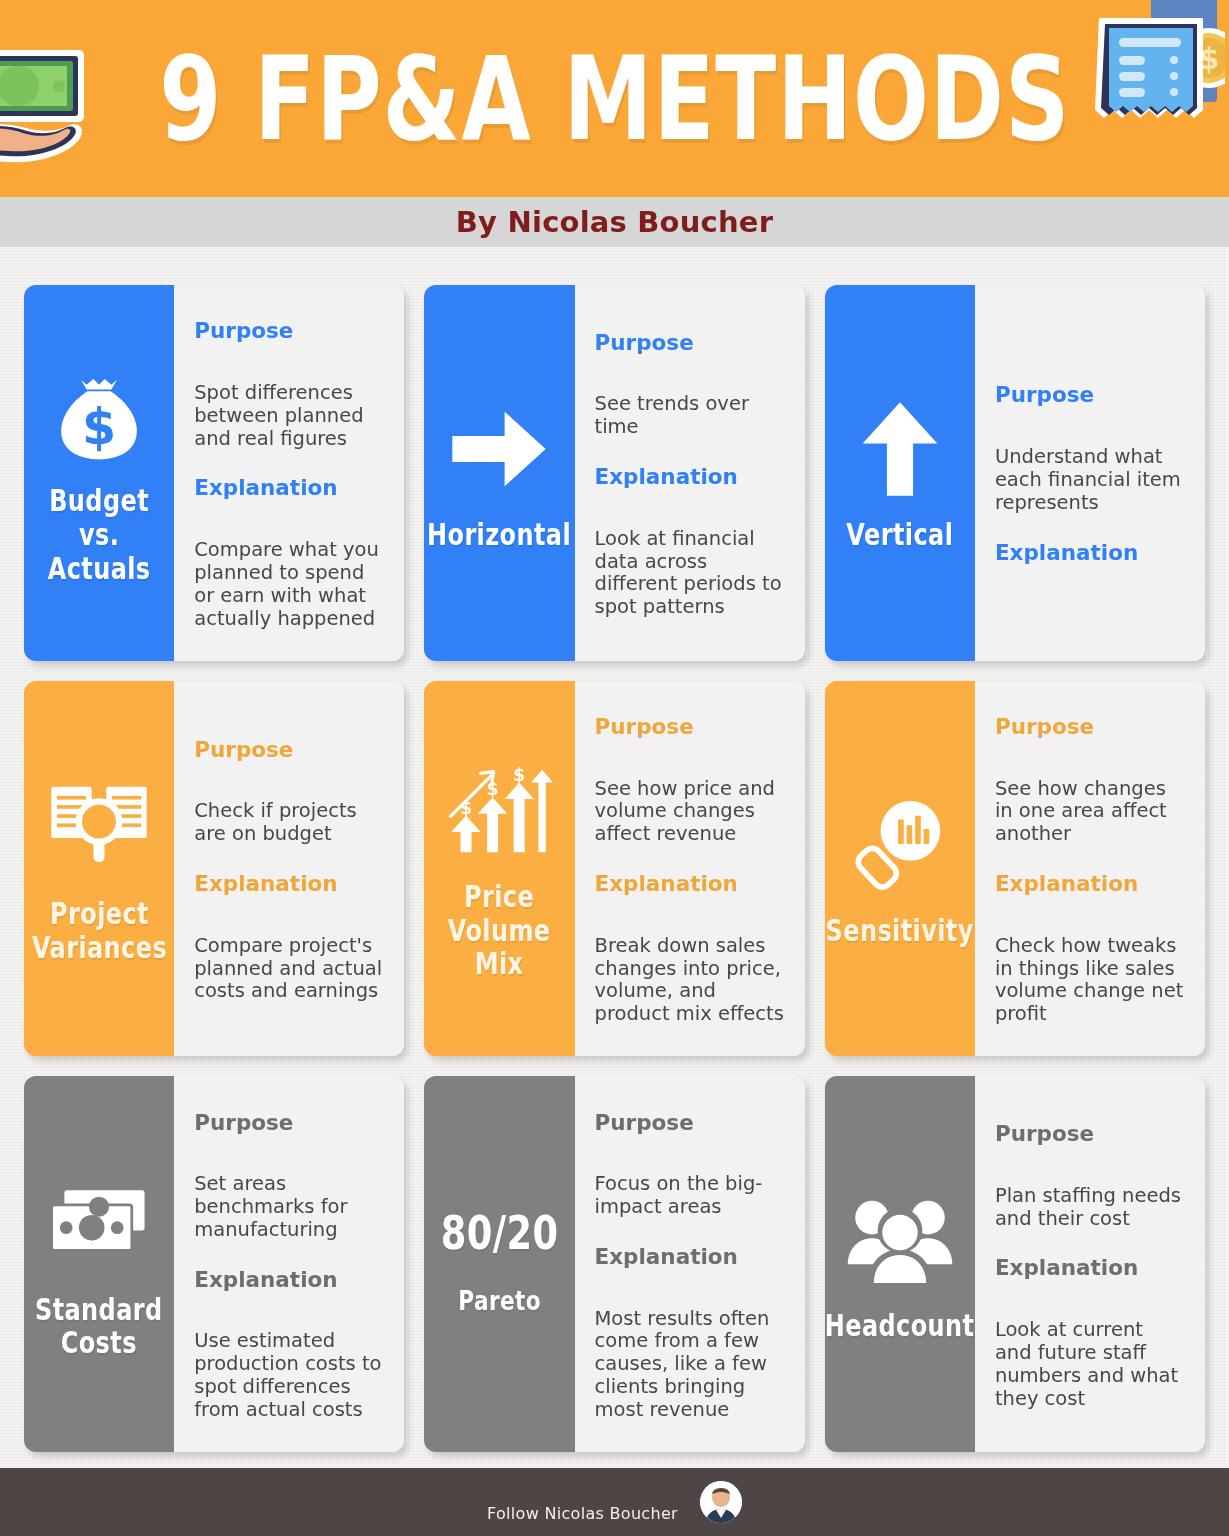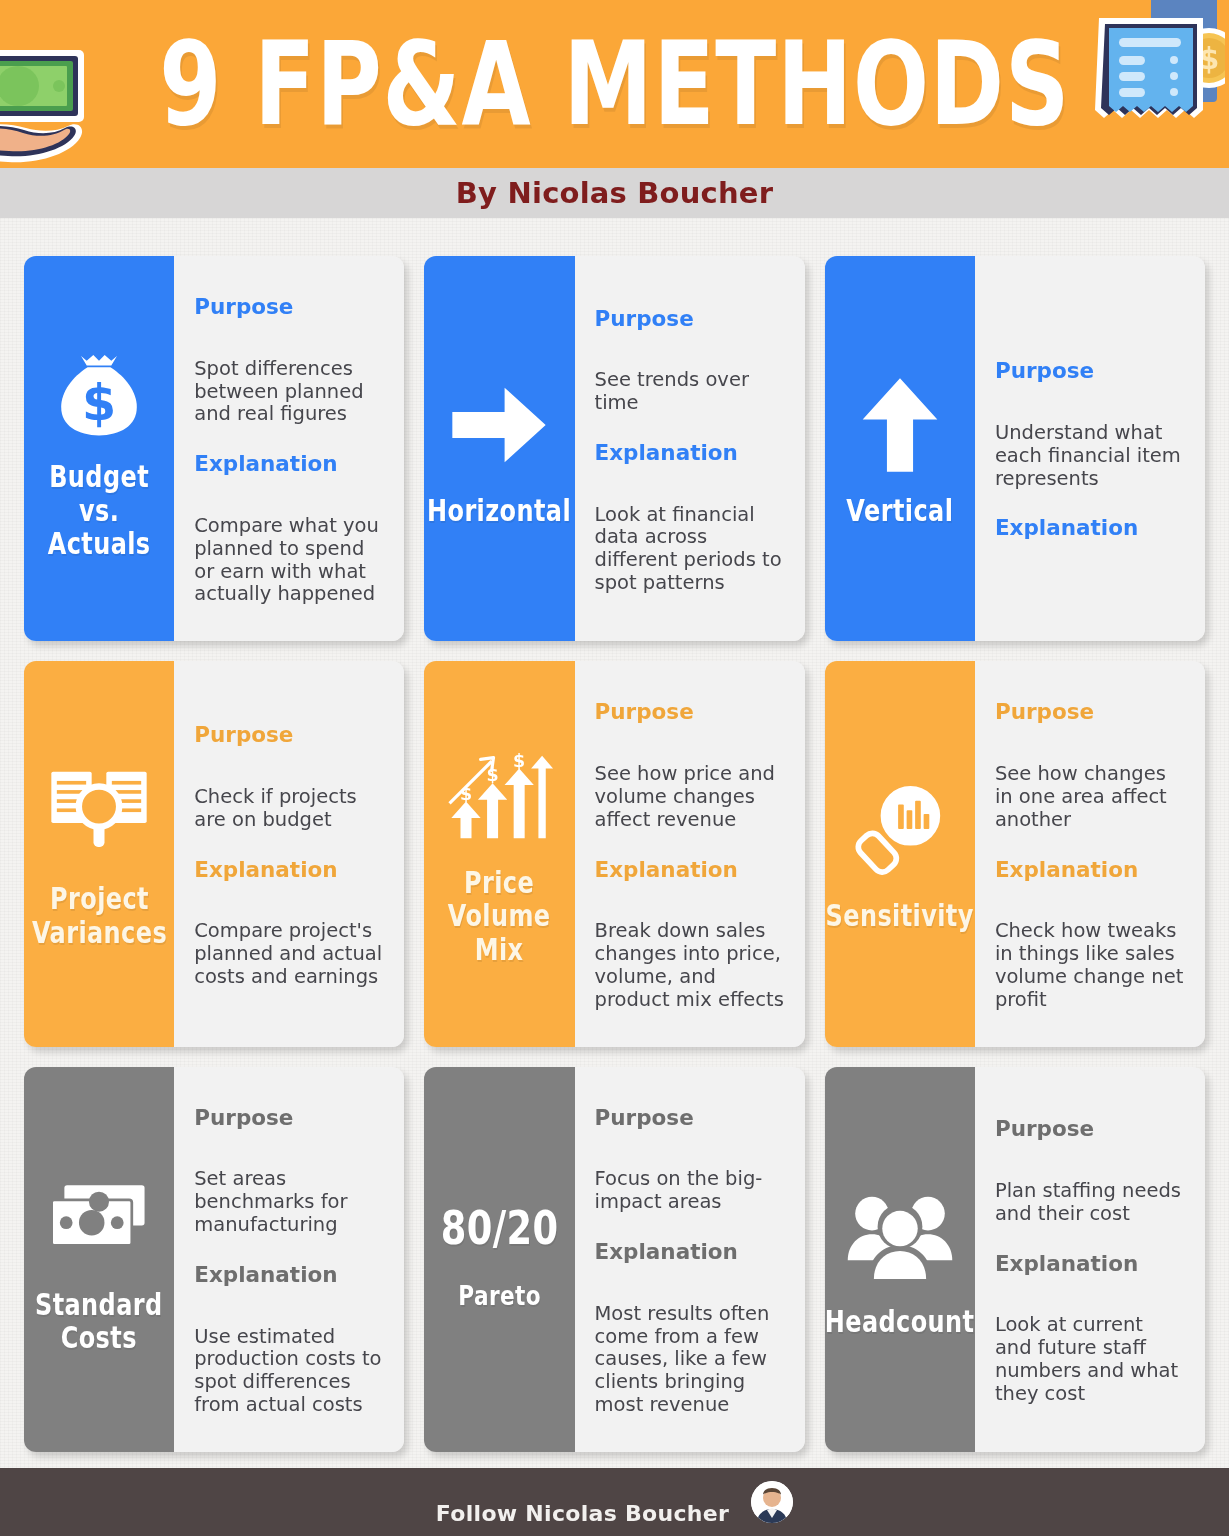--- a/index.html
+++ b/index.html
@@ -23,21 +23,21 @@
       repeating-linear-gradient(90deg, rgba(0,0,0,0.018) 0 1px, rgba(255,255,255,0) 1px 4px),
       radial-gradient(circle at 20% 30%, rgba(0,0,0,0.02) 0 2px, rgba(0,0,0,0) 3px),
       radial-gradient(circle at 70% 65%, rgba(0,0,0,0.02) 0 2px, rgba(0,0,0,0) 3px);
     display: flex;
     flex-direction: column;
   }
 
   
   .header {
     position: relative;
-    height: 168px;
+    height: 197px;
     background: #FBA738;
     flex: none;
     display: flex;
     align-items: center;
     justify-content: center;
     overflow: visible;
   }
   .header-title {
     font-family: "DejaVu Sans", sans-serif;
     font-weight: 700;
@@ -185,22 +185,22 @@
     height: 68px;
     flex: none;
     background: #4F4545;
     display: flex;
     align-items: center;
     justify-content: center;
     gap: 22px;
   }
   .footer-text {
     font-family: "DejaVu Sans", sans-serif;
-    font-weight: 700;
-    font-size: 22px;
+    font-weight: 400;
+    font-size: 16px;
     color: #f2f0ee;
     letter-spacing: 0.3px;
     margin-top: 22px;
   }
   .avatar {
     width: 42px; height: 42px;
     border-radius: 50%;
     background: #ffffff;
     overflow: hidden;
     position: relative;

